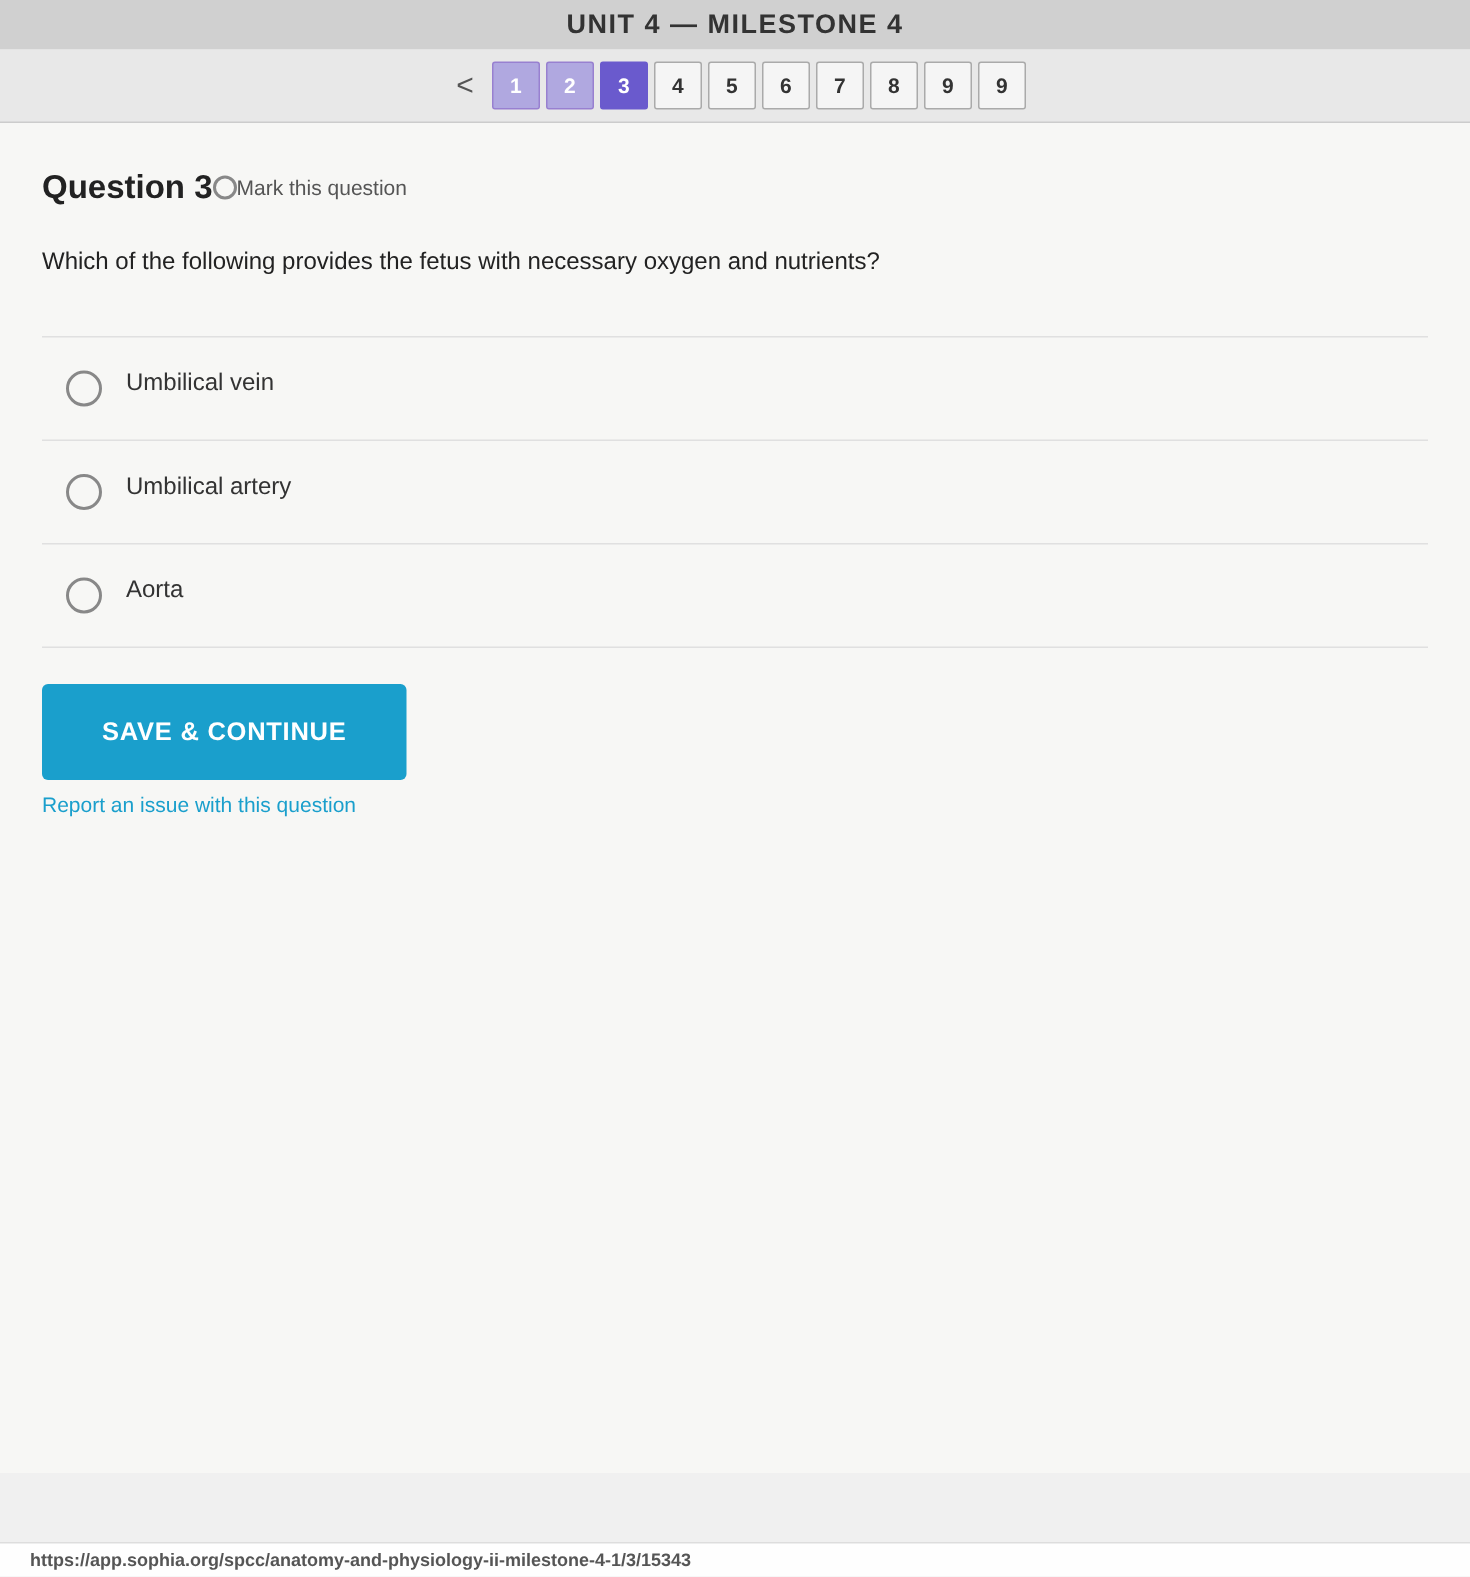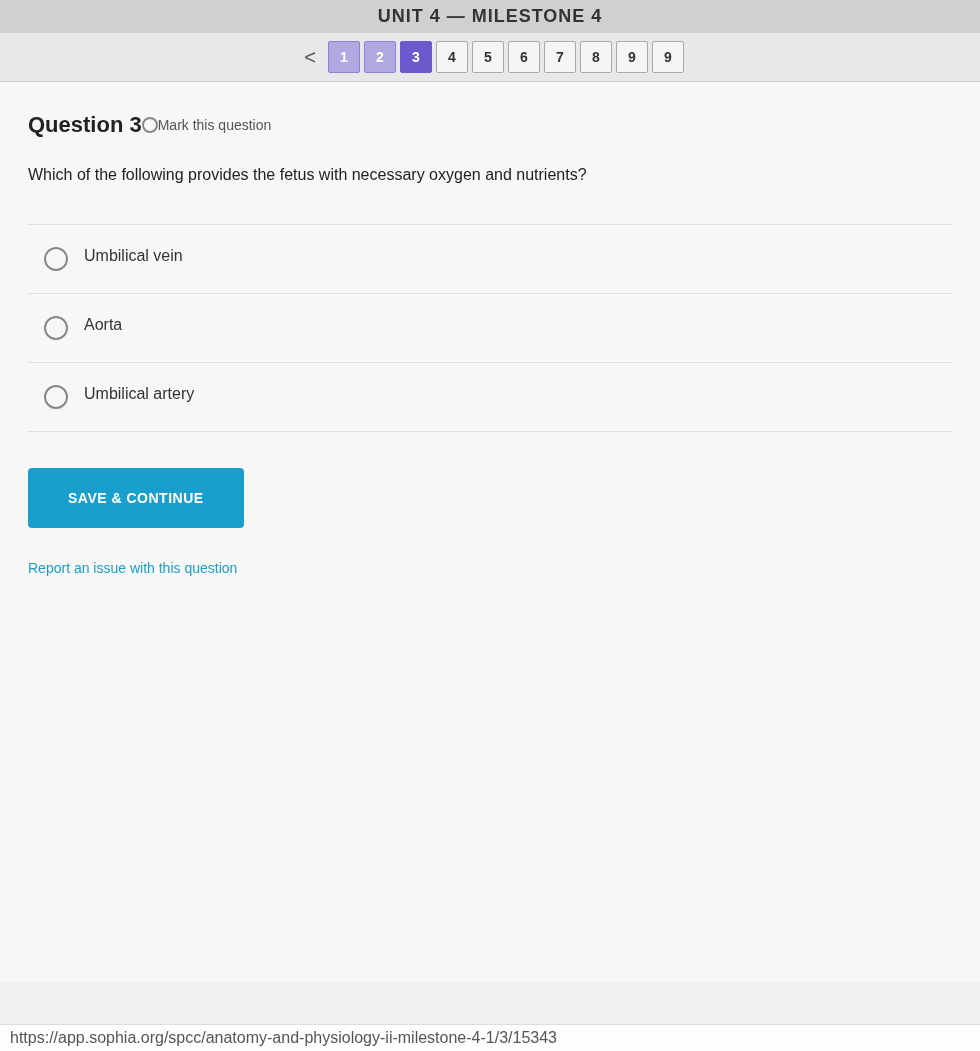--- a/index.html
+++ b/index.html
@@ -149,52 +149,53 @@
       border-radius: 50%;
       background: transparent;
     }
 
     .option-label {
       font-size: 16px;
       color: #333;
     }
 
     .save-btn {
-      margin-top: 36px;
+      margin-top: 24px;
       background: #1a9fcc;
       color: #fff;
       border: none;
       padding: 22px 40px;
-      font-size: 14px;
+      font-size: 17px;
       font-weight: bold;
       letter-spacing: 0.5px;
       cursor: pointer;
       border-radius: 4px;
       display: inline-block;
     }
 
     .report-link {
-      margin-top: 32px;
+      margin-top: 8px;
       display: block;
       font-size: 14px;
       color: #1a9fcc;
       cursor: pointer;
       text-decoration: none;
     }
 
     .bottom-url {
       position: fixed;
       bottom: 0;
       left: 0;
       background: rgba(255,255,255,0.9);
-      padding: 4px 10px;
-      font-size: 16px;
+      padding: 4px 20px;
+      font-size: 12px;
       color: #555;
       border-top: 1px solid #ddd;
       width: 100%;
+      font-weight: bold;
     }
   </style>
 </head>
 <body>
 
 <div class="title-bar">
   <span>UNIT 4 — MILESTONE 4</span>
 </div>
 
 <div class="top-bar">
@@ -230,28 +231,28 @@
       <div class="radio-outer">
         <div class="radio-inner"></div>
       </div>
       <span class="option-label">Umbilical vein</span>
     </li>
 
     <li class="option-item">
       <div class="radio-outer">
         <div class="radio-inner"></div>
       </div>
-      <span class="option-label">Aorta</span>
+      <span class="option-label">Umbilical artery</span>
     </li>
 
     <li class="option-item">
       <div class="radio-outer">
         <div class="radio-inner"></div>
       </div>
-      <span class="option-label">Umbilical artery</span>
+      <span class="option-label">Aorta</span>
     </li>
 
 
   </ul>
 
   <button class="save-btn">SAVE &amp; CONTINUE</button>
 
   <a class="report-link">Report an issue with this question</a>
 
 </div>

